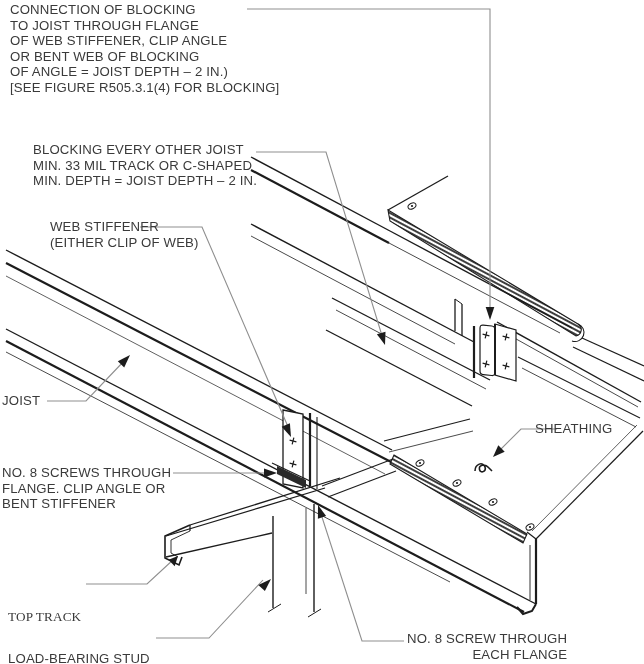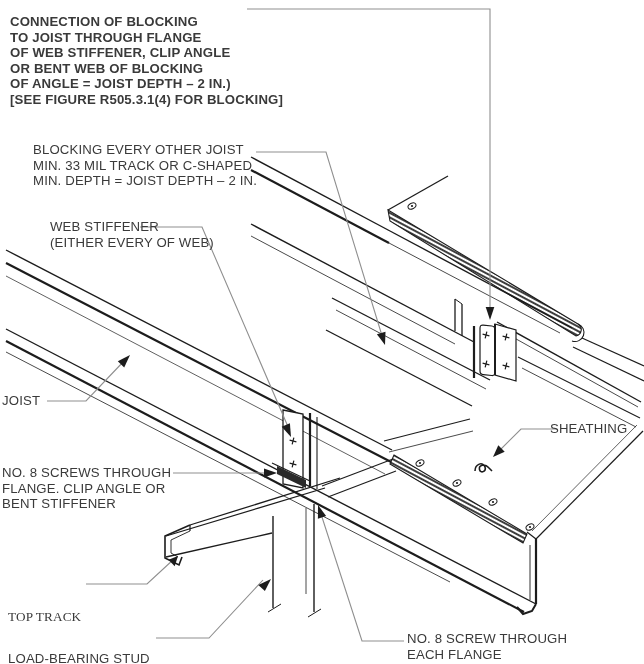--- a/index.html
+++ b/index.html
@@ -185,60 +185,60 @@
       <polygon points="130,355 124.2,367.5 117.8,361.3"></polygon>
       <polygon points="277,473 264,468.5 264,477.5"></polygon>
       <polygon points="178,556 174.7,566.2 168.5,559.8"></polygon>
       <polygon points="271,579 264.9,591.1 258.3,584.9"></polygon>
       <polygon points="318,505 326.1,516.1 317.9,518.7"></polygon>
       <polygon points="493,457 498.3,445.3 504.7,451.7"></polygon>
     </g>
     <path d="M475,471 c0,-7 8,-10 10,-4 c1.5,4.5 -4.5,7 -5.5,2.5 c-1,-4.5 5.5,-6 9,-2 l3.5,3.5" stroke="#1c1c1c" stroke-width="1.6" fill="none"></path>
   </svg>
 
-  <div class="callout" style="left:10px;top:14px;font-weight:bold;">
+  <div class="callout" style="left:10px;top:2px;">
     <span class="cl">CONNECTION OF BLOCKING</span>
     <span class="cl">TO JOIST THROUGH FLANGE</span>
     <span class="cl">OF WEB STIFFENER, CLIP ANGLE</span>
     <span class="cl">OR BENT WEB OF BLOCKING</span>
     <span class="cl">OF ANGLE = JOIST DEPTH – 2 IN.)</span>
     <span class="cl">[SEE FIGURE R505.3.1(4) FOR BLOCKING]</span>
   </div>
 
   <div class="callout" style="left:33px;top:142px;">
     <span class="cl">BLOCKING EVERY OTHER JOIST</span>
     <span class="cl">MIN. 33 MIL TRACK OR C-SHAPED</span>
     <span class="cl">MIN. DEPTH = JOIST DEPTH – 2 IN.</span>
   </div>
 
   <div class="callout" style="left:2px;top:219px;margin-left:48px;">
     <span class="cl">WEB STIFFENER</span>
-    <span class="cl">(EITHER EVERY OF WEB)</span>
+    <span class="cl">(EITHER CLIP OF WEB)</span>
   </div>
 
   <div class="callout" style="left:2px;top:393px;">
     <span class="cl">JOIST</span>
   </div>
 
   <div class="callout" style="left:2px;top:465px;">
     <span class="cl">NO. 8 SCREWS THROUGH</span>
     <span class="cl">FLANGE. CLIP ANGLE OR</span>
     <span class="cl">BENT STIFFENER</span>
   </div>
 
   <div class="callout" style="left:8px;top:609px;font-family:Liberation Serif, serif;">
     <span class="cl">TOP TRACK</span>
   </div>
 
   <div class="callout" style="left:8px;top:651px;text-decoration:underline;">
     <span class="cl">LOAD-BEARING STUD</span>
   </div>
 
-  <div class="callout" style="left:407px;top:631px;">
+  <div class="callout" style="left:407px;top:631px;text-align:right;">
     <span class="cl">NO. 8 SCREW THROUGH</span>
     <span class="cl">EACH FLANGE</span>
   </div>
 
-  <div class="callout" style="left:550px;top:421px;">
+  <div class="callout" style="left:535px;top:421px;">
     <span class="cl">SHEATHING</span>
   </div>
 
 </div>
 
 </body></html>

